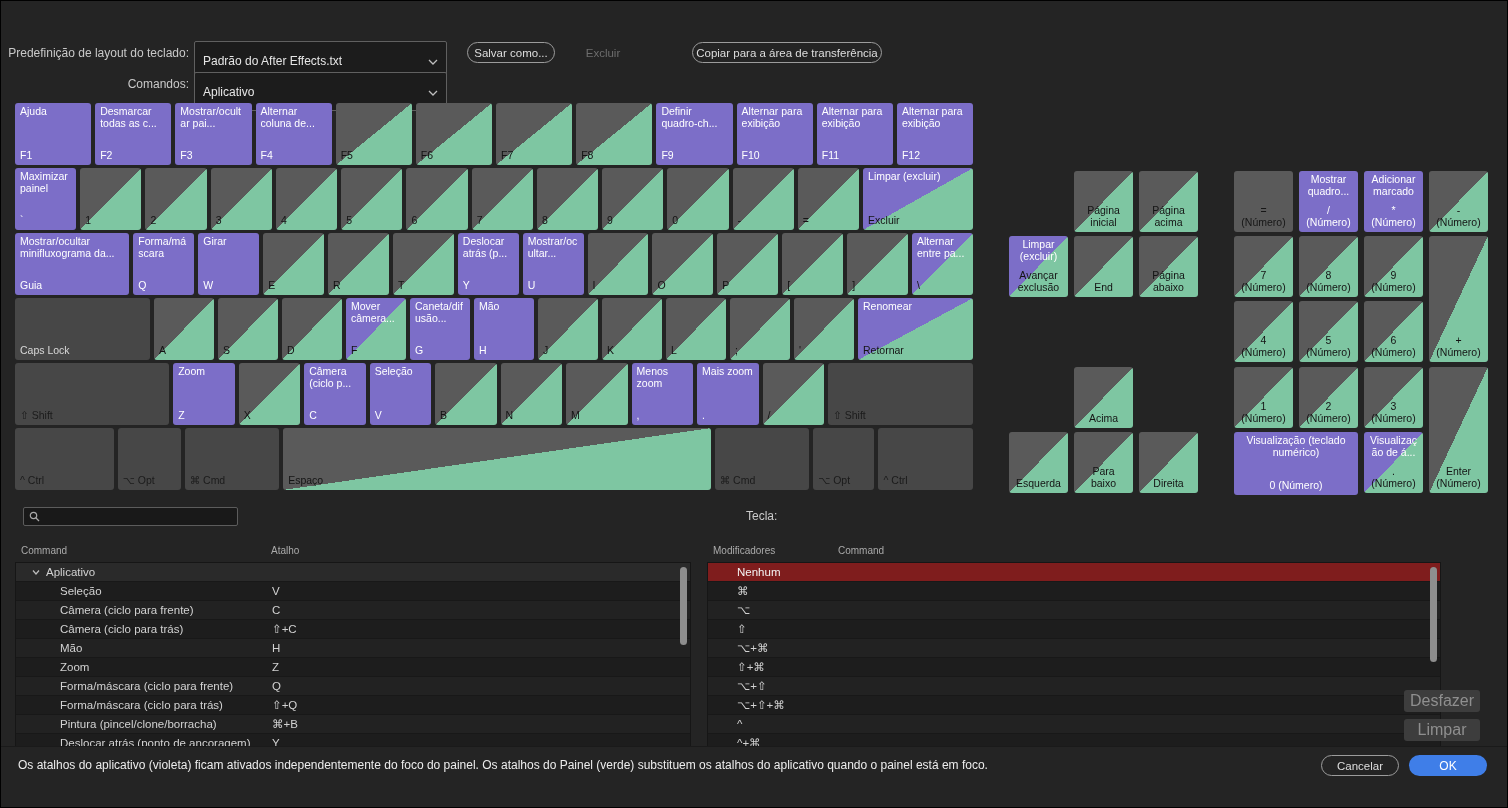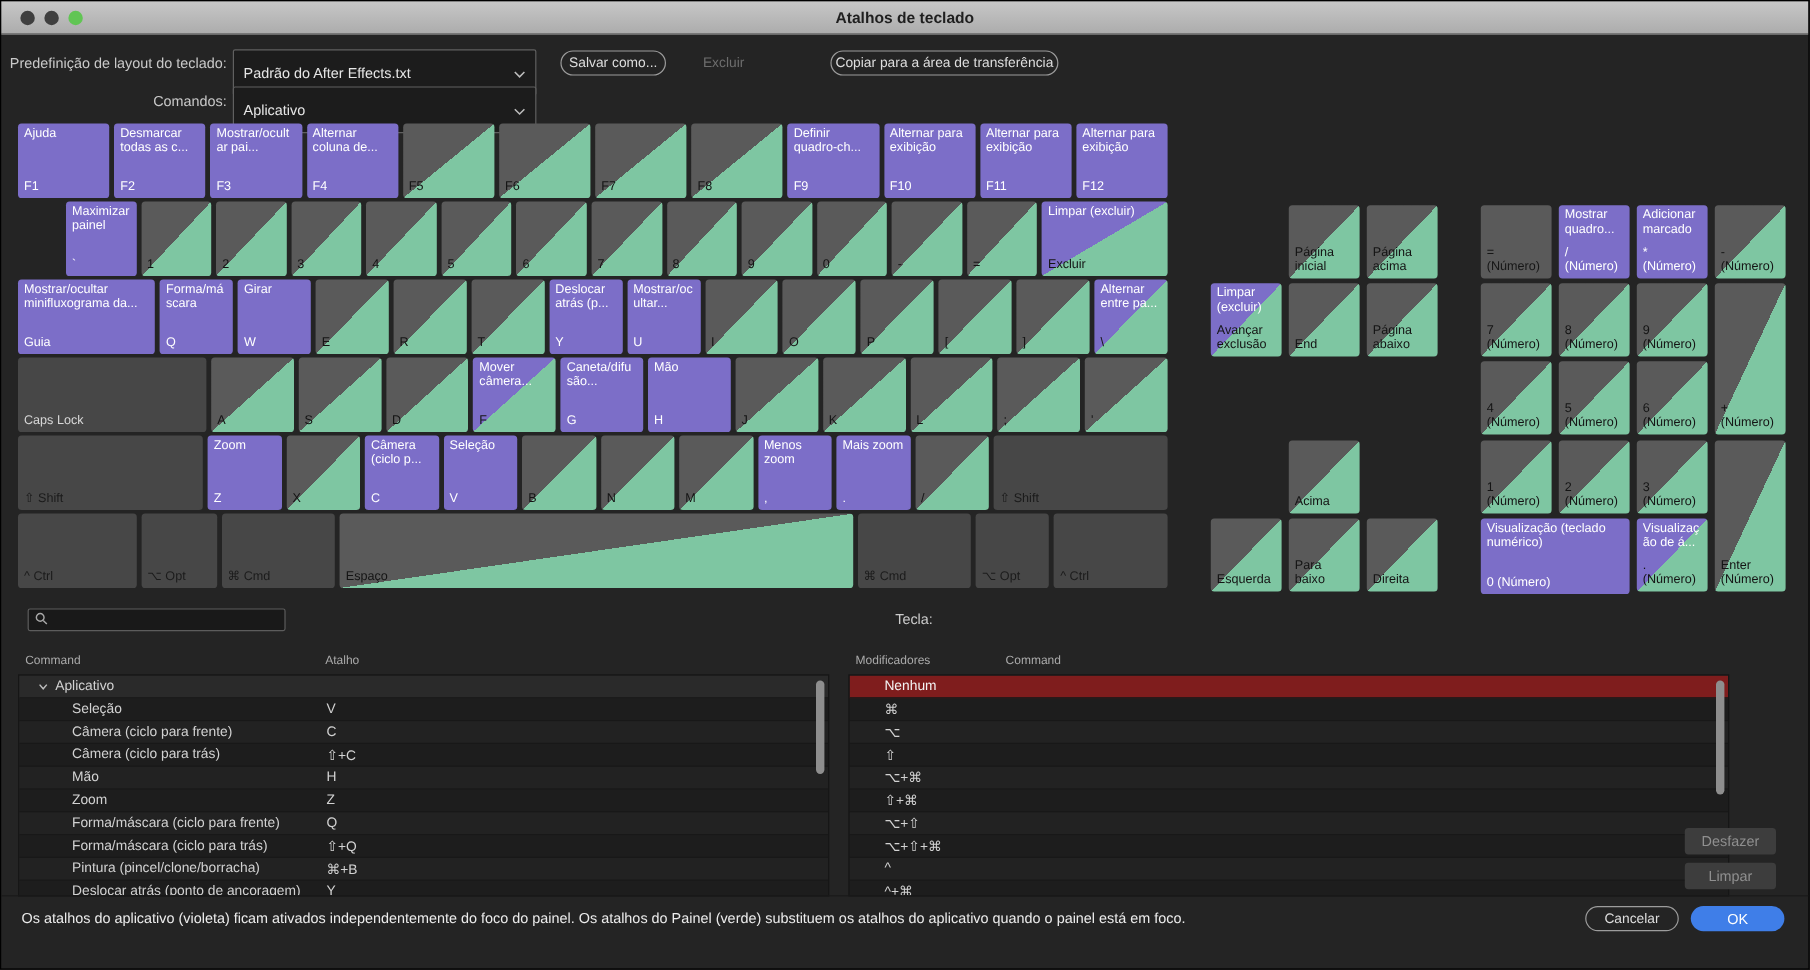--- a/index.html
+++ b/index.html
@@ -30,21 +30,21 @@
   .key .kname{white-space:pre-line;word-wrap:break-word;}
   .k-app{background:var(--purple);} .k-app .lbl,.k-app .kname{color:#fff;}
   .k-panel{background:linear-gradient(to bottom right,var(--kgray) 50%,var(--green) 50%);}
   .k-panel .lbl,.k-panel .kname{color:#141414;}
   .k-both{background:linear-gradient(to bottom right,var(--purple) 50%,var(--green) 50%);}
   .k-both .lbl{color:#fff;} .k-both .kname{color:#141414;}
   .k-mod{background:#474747;} .k-mod .kname{color:#1b1b1b;}
   .k-modlight{background:#474747;} .k-modlight .kname{color:#d8d8d8;}
   .k-plain{background:var(--kgray);} .k-plain .kname{color:#161616;}
   .cluster{position:absolute;}
-  .cluster .key{position:absolute;}
+  .cluster .key{position:absolute;text-align:center;}
   
   .search{position:absolute;left:22px;top:506px;width:215px;height:19px;background:#191919;
           border:1px solid #5c5c5c;border-radius:2px;display:flex;align-items:center;gap:4px;
           padding:0 5px;box-sizing:border-box;}
   .search input{flex:1;background:transparent;border:none;outline:none;color:#ddd;font-size:11px;
           font-family:"Liberation Sans",sans-serif;}
   .tecla{position:absolute;left:745px;top:508px;color:#cbcbcb;font-size:12px;}
   
   .tbl{position:absolute;top:541px;}
   .tbl-hdr{height:20px;position:relative;color:#aaa;font-size:10px;}
@@ -55,40 +55,32 @@
   .trow.even{background:#222;} .trow.oddr{background:#1d1d1d;}
   .trow.group{background:#2a2a2a;}
   .trow.selected{background:#7f1d1d;color:#f4f4f4;}
   .chev{margin:0 6px 0 16px;display:inline-flex;}
   .cname{margin-left:44px;} .group .cname{margin-left:0;}
   .cshort{position:absolute;left:256px;}
   .mname{margin-left:29px;}
   .sb{position:absolute;width:7px;border-radius:4px;background:#8e8e8e;}
   
   .side-btn{position:absolute;left:1403px;width:76px;height:22px;background:#3d3d3d;border-radius:3px;
-            color:#8f8f8f;font-size:12px;display:flex;align-items:center;justify-content:center;cursor:default;}
+            color:#8f8f8f;font-size:16px;display:flex;align-items:center;justify-content:center;cursor:default;}
   .footer-note{position:absolute;left:17px;top:757px;color:#ececec;font-size:12px;}
   .btn-cancel{position:absolute;left:1320px;top:754px;width:78px;height:21px;}
   .btn-ok{position:absolute;left:1408px;top:754px;width:78px;height:21px;background:var(--blue);
           border-radius:11px;color:#fff;font-size:12px;display:flex;align-items:center;justify-content:center;cursor:default;}
   .footer-div{position:absolute;left:0;top:745px;width:1508px;height:1px;background:#1a1a1a;}
 </style>
 </head>
 <body>
 
 <div class="root" style="--purple: #7C6EC8; --green: #7EC6A2; --kgray: #5A5A5A; --blue: #3F7EE8;">
 
-  <div class="titlebar">
-    <div class="lights">
-      <div class="light" id="light0" style="background: rgb(63, 63, 63);"></div>
-      <div class="light" id="light1" style="background: rgb(63, 63, 63);"></div>
-      <div class="light" id="light2" style="background: rgb(97, 197, 84);"></div>
-    </div>
-    <span>Atalhos de teclado</span>
-  </div>
 
   <div class="flabel" style="top:45px;">Predefinição de layout do teclado:</div>
   <div class="select" style="left:193px;top:40px;width:253px;">
     <span>Padrão do After Effects.txt</span>
     <span>
       <svg width="10" height="6" viewBox="0 0 10 6">
           <path d="M1 1 L5 5 L9 1" fill="none" stroke="#bdbdbd" stroke-width="1.3"></path>
         </svg>
     </span>
   </div>
@@ -151,21 +143,21 @@
         <div class="key k-app" style="flex: 1 1 0px;">
           <span class="lbl">Alternar para exibição</span>
           <span class="kname">F11</span>
         </div>
         <div class="key k-app" style="flex: 1 1 0px;">
           <span class="lbl">Alternar para exibição</span>
           <span class="kname">F12</span>
         </div>
       </div>
       <div class="kb-row">
-        <div class="key k-app" style="flex: 1 1 0px; margin-left: 40px;">
+        <div class="key k-app" style="flex: 1 1 0px;">
           <span class="lbl">Maximizar painel</span>
           <span class="kname">`</span>
         </div>
         <div class="key k-panel" style="flex: 1 1 0px;">
           <span class="lbl"></span>
           <span class="kname">1</span>
         </div>
         <div class="key k-panel" style="flex: 1 1 0px;">
           <span class="lbl"></span>
           <span class="kname">2</span>
@@ -314,20 +306,24 @@
           <span class="lbl"></span>
           <span class="kname">L</span>
         </div>
         <div class="key k-panel" style="flex: 1 1 0px;">
           <span class="lbl"></span>
           <span class="kname">;</span>
         </div>
         <div class="key k-panel" style="flex: 1 1 0px;">
           <span class="lbl"></span>
           <span class="kname">'</span>
+        </div>
+        <div class="key k-both" style="flex: 2.1 1 0px;">
+          <span class="lbl">Renomear</span>
+          <span class="kname">Retornar</span>
         </div>
       </div>
       <div class="kb-row">
         <div class="key k-mod" style="flex: 2.8 1 0px;">
           <span class="lbl"></span>
           <span class="kname">⇧ Shift</span>
         </div>
         <div class="key k-app" style="flex: 1 1 0px;">
           <span class="lbl">Zoom</span>
           <span class="kname">Z</span>

